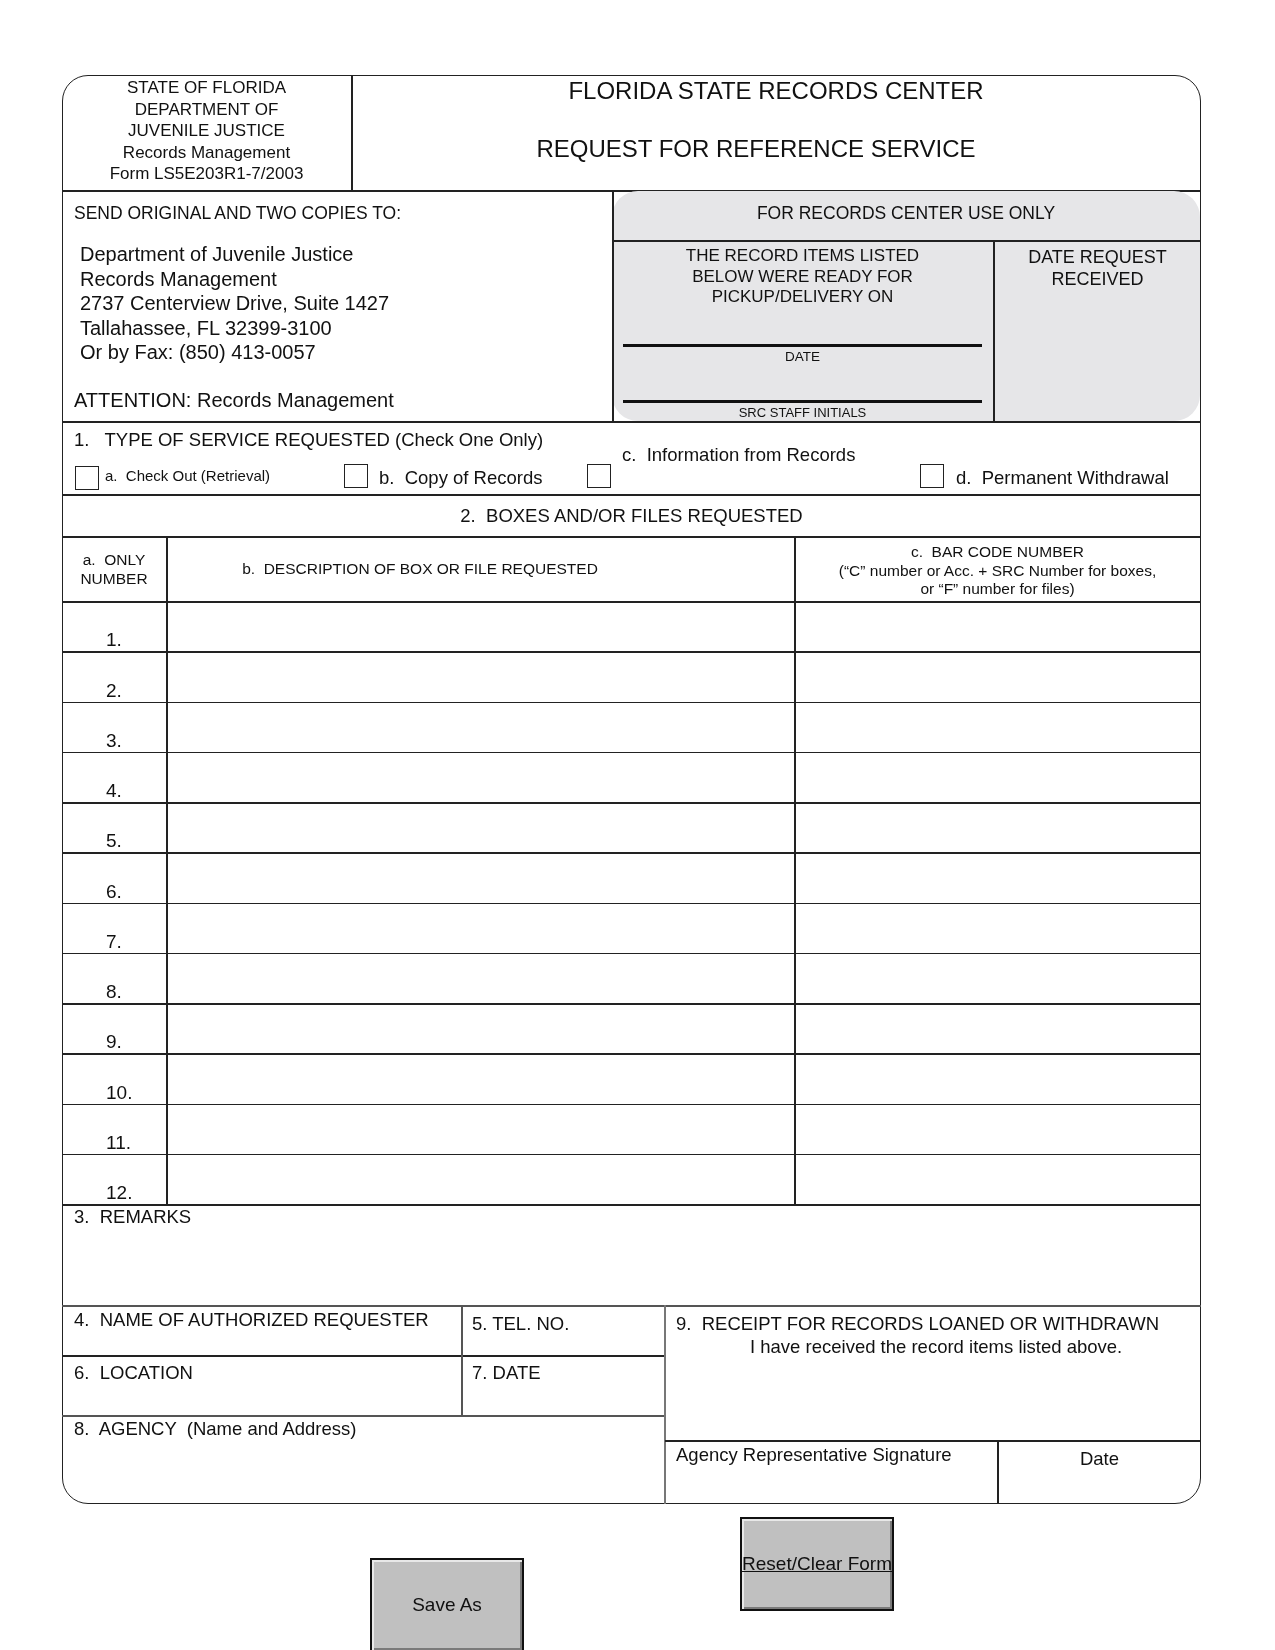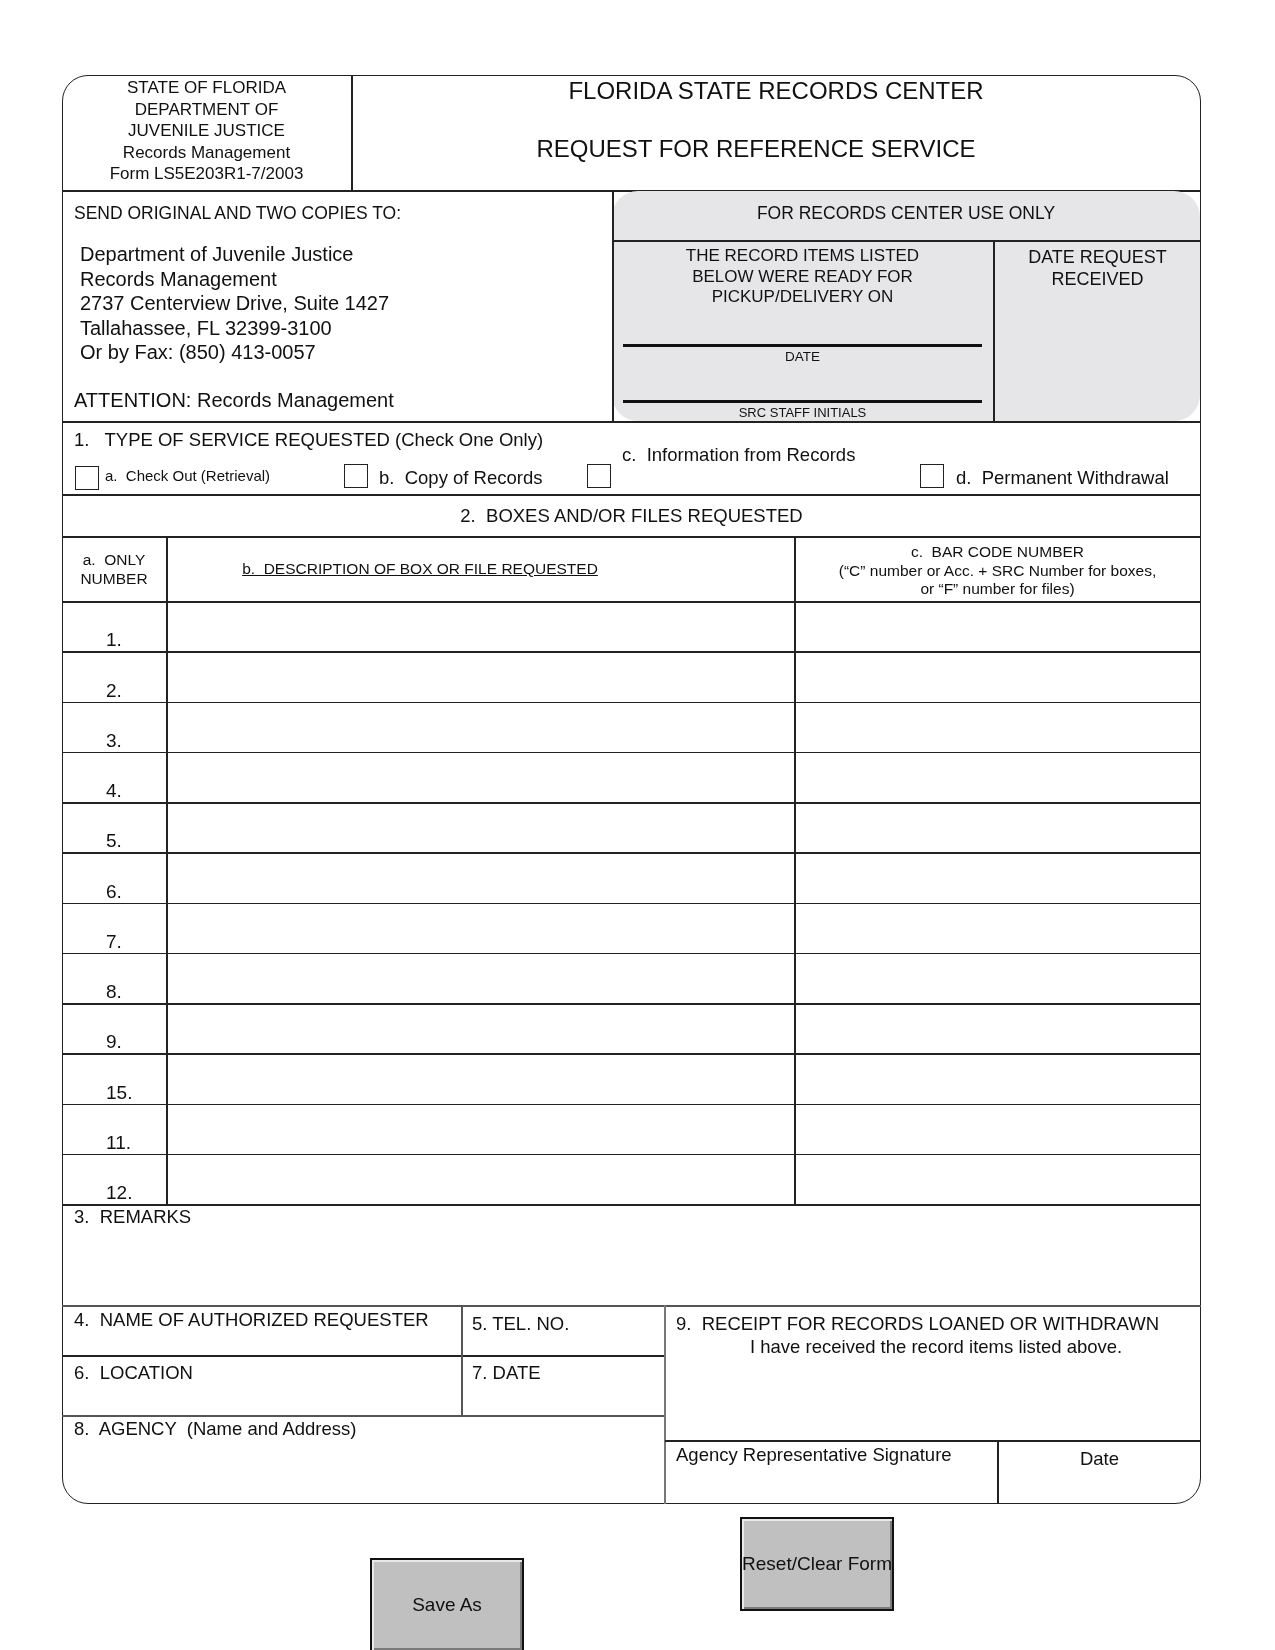--- a/index.html
+++ b/index.html
@@ -72,21 +72,21 @@
 <div class="t" style="left:956px;top:467px;font-size:18.5px;white-space:pre;">d.  Permanent Withdrawal</div>
 <div class="ln" style="left:62px;top:494px;width:1139px;height:1.5px;"></div>
 
 <div class="t c" style="left:62px;width:1139px;top:505px;font-size:18.5px;white-space:pre;">2.  BOXES AND/OR FILES REQUESTED</div>
 <div class="ln" style="left:62px;top:536px;width:1139px;height:1.5px;"></div>
 
 <div class="abs c" style="left:62px;width:104px;top:550px;font-size:15.5px;line-height:19px;">
   <div style="white-space:pre;">a.  ONLY</div>
   <div>NUMBER</div>
 </div>
-<div class="t c" style="left:166px;width:508px;top:560px;font-size:15.5px;white-space:pre;text-decoration:underline;">b.  DESCRIPTION OF BOX OR FILE REQUESTED</div>
+<div class="t c" style="left:166px;width:508px;top:560px;font-size:15.5px;white-space:pre;">b.  DESCRIPTION OF BOX OR FILE REQUESTED</div>
 <div class="abs c" style="left:794px;width:407px;top:543px;font-size:15.5px;line-height:18.5px;">
   <div style="white-space:pre;">c.  BAR CODE NUMBER</div>
   <div>(“C” number or Acc. + SRC Number for boxes,</div>
   <div>or “F” number for files)</div>
 </div>
 <div class="ln" style="left:62px;top:601px;width:1139px;height:1.5px;"></div>
 
 <div id="rows">
     <div class="abs" style="left: 62px; top: 601px; width: 1139px; height: 50.25px;">
       <div class="t" style="left: 44px; bottom: 0px; font-size: 19px; line-height: 22px;">1.</div>
@@ -136,21 +136,21 @@
       <div class="abs" style="left: 734px; top: 1px; width: 404px; height: 48.25px;"></div>
     </div>
     <div class="ln" style="left: 62px; top: 1003px; width: 1139px; height: 1.5px;"></div>
     <div class="abs" style="left: 62px; top: 1003px; width: 1139px; height: 50.25px;">
       <div class="t" style="left: 44px; bottom: 0px; font-size: 19px; line-height: 22px;">9.</div>
       <div class="abs" style="left: 106px; top: 1px; width: 626px; height: 48.25px;"></div>
       <div class="abs" style="left: 734px; top: 1px; width: 404px; height: 48.25px;"></div>
     </div>
     <div class="ln" style="left: 62px; top: 1053.25px; width: 1139px; height: 1.5px;"></div>
     <div class="abs" style="left: 62px; top: 1053.25px; width: 1139px; height: 50.25px;">
-      <div class="t" style="left: 44px; bottom: 0px; font-size: 19px; line-height: 22px;">15.</div>
+      <div class="t" style="left: 44px; bottom: 0px; font-size: 19px; line-height: 22px;">10.</div>
       <div class="abs" style="left: 106px; top: 1px; width: 626px; height: 48.25px;"></div>
       <div class="abs" style="left: 734px; top: 1px; width: 404px; height: 48.25px;"></div>
     </div>
     <div class="ln" style="left: 62px; top: 1103.5px; width: 1139px; height: 1.5px;"></div>
     <div class="abs" style="left: 62px; top: 1103.5px; width: 1139px; height: 50.25px;">
       <div class="t" style="left: 44px; bottom: 0px; font-size: 19px; line-height: 22px;">11.</div>
       <div class="abs" style="left: 106px; top: 1px; width: 626px; height: 48.25px;"></div>
       <div class="abs" style="left: 734px; top: 1px; width: 404px; height: 48.25px;"></div>
     </div>
     <div class="ln" style="left: 62px; top: 1153.75px; width: 1139px; height: 1.5px;"></div>
@@ -187,13 +187,13 @@
 <div class="t" style="left:676px;top:1313px;font-size:18.5px;white-space:pre;">9.  RECEIPT FOR RECORDS LOANED OR WITHDRAWN</div>
 <div class="t" style="left:750px;top:1336px;font-size:18.5px;">I have received the record items listed above.</div>
 <div class="ln" style="left:665px;top:1440px;width:536px;height:1.5px;"></div>
 <div class="t" style="left:676px;top:1444px;font-size:18.5px;">Agency Representative Signature</div>
 <div class="abs" style="left:667px;top:1468px;width:328px;height:34px;"></div>
 <div class="ln" style="left:997px;top:1440px;width:1.5px;height:64px;"></div>
 <div class="t c" style="left:998px;width:203px;top:1448px;font-size:18.5px;">Date</div>
 <div class="abs" style="left:1000px;top:1472px;width:198px;height:30px;"></div>
 
 <div class="btn" style="left:370px;top:1517px;width:154px;height:94px;margin-top:41px;">Save As</div>
-<div class="btn" style="left:740px;top:1517px;width:154px;height:94px;">Reset/Clear Form</div>
+<div class="btn" style="left:740px;top:1517px;width:154px;height:94px;text-decoration:underline;">Reset/Clear Form</div>
 
 </body></html>

